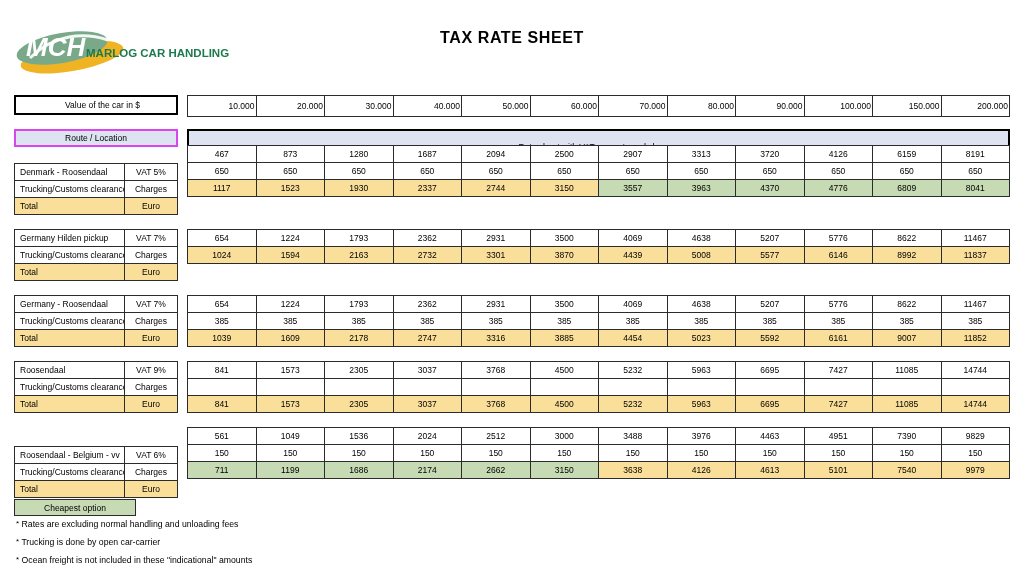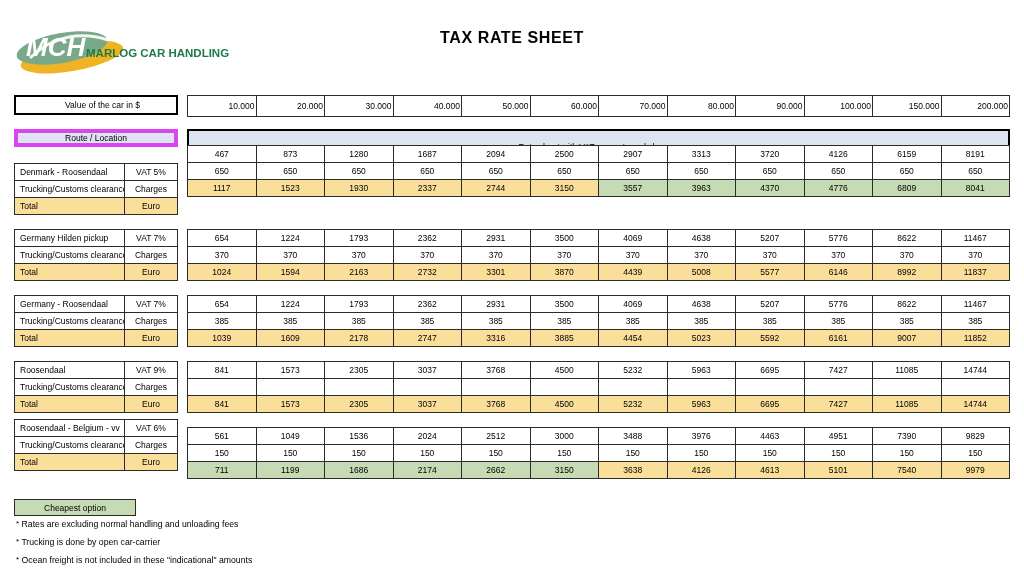--- a/index.html
+++ b/index.html
@@ -94,21 +94,21 @@
     text-align: right;
     background: #ffffff;
   }
 
   .banner-label {
     position: absolute;
     left: 14px;
     top: 129px;
     width: 164px;
     height: 18px;
-    border: 4px solid #d946ef;
+    border: 2px solid #d946ef;
     box-sizing: border-box;
     display: flex;
     align-items: center;
     justify-content: center;
     font-size: 8.5px;
     background: #dde3f0;
   }
   .banner-main {
     position: absolute;
     left: 187px;
@@ -286,34 +286,20 @@
           <td class="w">2931</td>
           <td class="w">3500</td>
           <td class="w">4069</td>
           <td class="w">4638</td>
           <td class="w">5207</td>
           <td class="w">5776</td>
           <td class="w">8622</td>
           <td class="w">11467</td>
         </tr>
         <tr>
-          <td class="w">370</td>
-          <td class="w">370</td>
-          <td class="w">370</td>
-          <td class="w">370</td>
-          <td class="w">370</td>
-          <td class="w">370</td>
-          <td class="w">370</td>
-          <td class="w">370</td>
-          <td class="w">370</td>
-          <td class="w">370</td>
-          <td class="w">370</td>
-          <td class="w">370</td>
-        </tr>
-        <tr>
           <td class="y">1024</td>
           <td class="y">1594</td>
           <td class="y">2163</td>
           <td class="y">2732</td>
           <td class="y">3301</td>
           <td class="y">3870</td>
           <td class="y">4439</td>
           <td class="y">5008</td>
           <td class="y">5577</td>
           <td class="y">6146</td>
@@ -439,21 +425,21 @@
           <td class="y">4500</td>
           <td class="y">5232</td>
           <td class="y">5963</td>
           <td class="y">6695</td>
           <td class="y">7427</td>
           <td class="y">11085</td>
           <td class="y">14744</td>
         </tr>
       </tbody>
     </table>
-    <table class="blk lblblk" style="top: 419px;">
+    <table class="blk lblblk" style="top: 446px;">
       <tbody>
         <tr>
           <td class="route ">Roosendaal - Belgium - vv</td>
           <td class="vat ">VAT 6%</td>
         </tr>
         <tr>
           <td class="route ">Trucking/Customs clearance</td>
           <td class="vat ">Charges</td>
         </tr>
         <tr>

